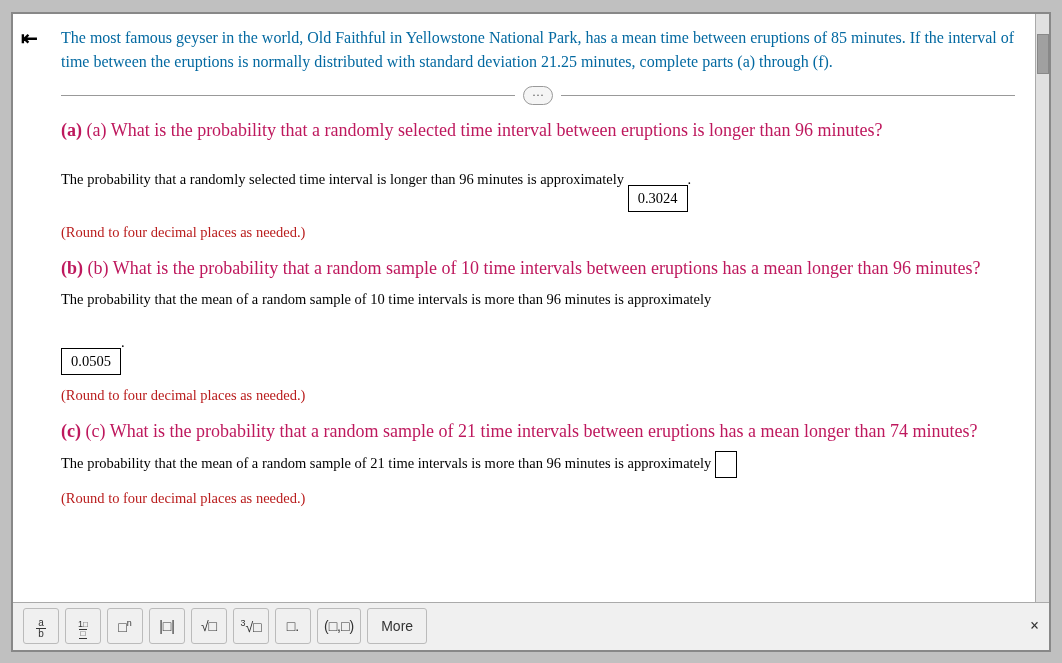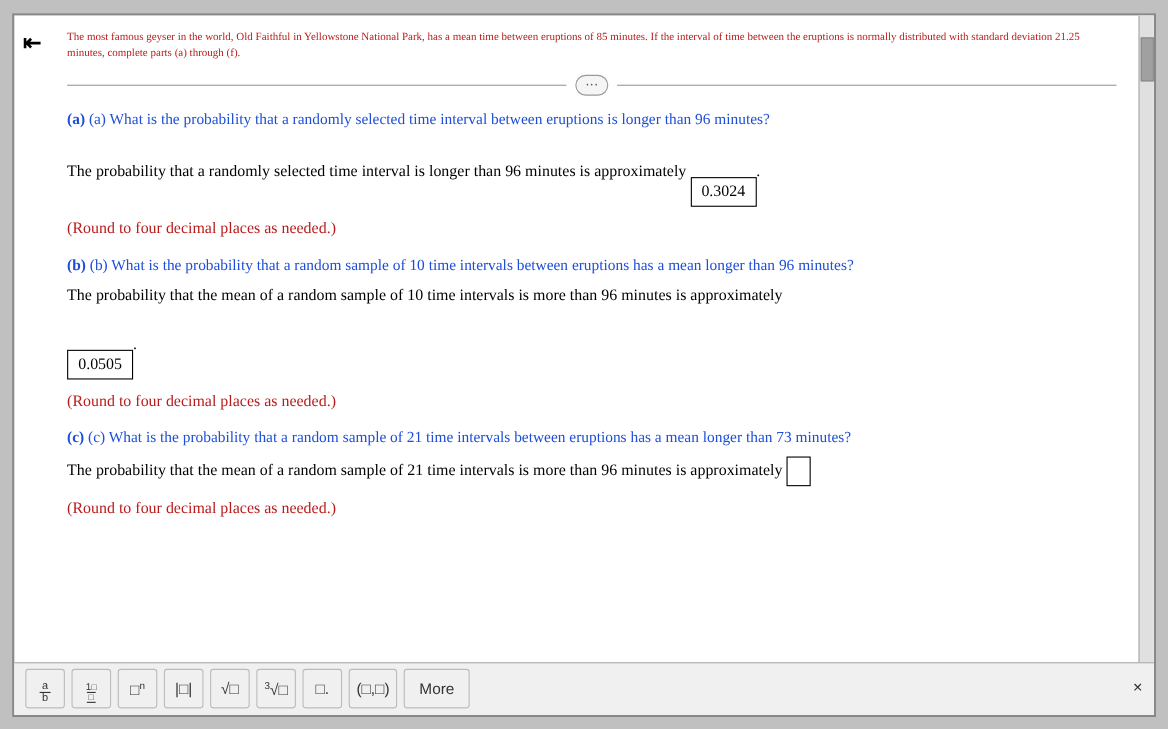--- a/index.html
+++ b/index.html
@@ -60,23 +60,23 @@
       margin: 1px;
       margin-top: 20px;
     }
 
     .content {
       margin-left: 28px;
       margin-right: 14px;
     }
 
     .intro-text {
-      font-size: 10px;
+      font-size: 16px;
       line-height: 1.5;
-      color: #b91c1c;
+      color: #0369a1;
       margin-bottom: 10px;
     }
 
     .link-text {
       color: #1a0dab;
       text-decoration: underline;
       cursor: pointer;
       display: block;
       font-size: 14.5px;
       line-height: 1.7;
@@ -102,23 +102,23 @@
       border-radius: 10px;
       padding: 1px 8px;
       background: #f5f5f5;
     }
 
     .section {
       margin-bottom: 14px;
     }
 
     .question-text {
-      font-size: 14px;
+      font-size: 18px;
       line-height: 1.5;
-      color: #1d4ed8;
+      color: #be185d;
       margin-bottom: 6px;
     }
 
     .bold {
       font-weight: bold;
     }
 
     .answer-text {
       font-size: 14.5px;
       line-height: 1.6;
@@ -264,21 +264,21 @@
         </p>
         <p class="answer-text">
           <span class="answer-box">0.0505</span><span>.</span>
         </p>
         <p class="round-note">(Round to four decimal places as needed.)</p>
       </div>
 
       <div class="section">
         <p class="question-text">
           <span class="bold">(c)</span>
-          <span>(c) What is the probability that a random sample of 21 time intervals between eruptions has a mean longer than 73 minutes?</span>
+          <span>(c) What is the probability that a random sample of 21 time intervals between eruptions has a mean longer than 74 minutes?</span>
         </p>
         <p class="answer-text">
           <span>The probability that the mean of a random sample of 21 time intervals is more than 96 minutes is approximately</span>
           <span class="answer-box-empty">&nbsp;</span>
         </p>
         <p class="round-note">(Round to four decimal places as needed.)</p>
       </div>
 
     </div>
 

